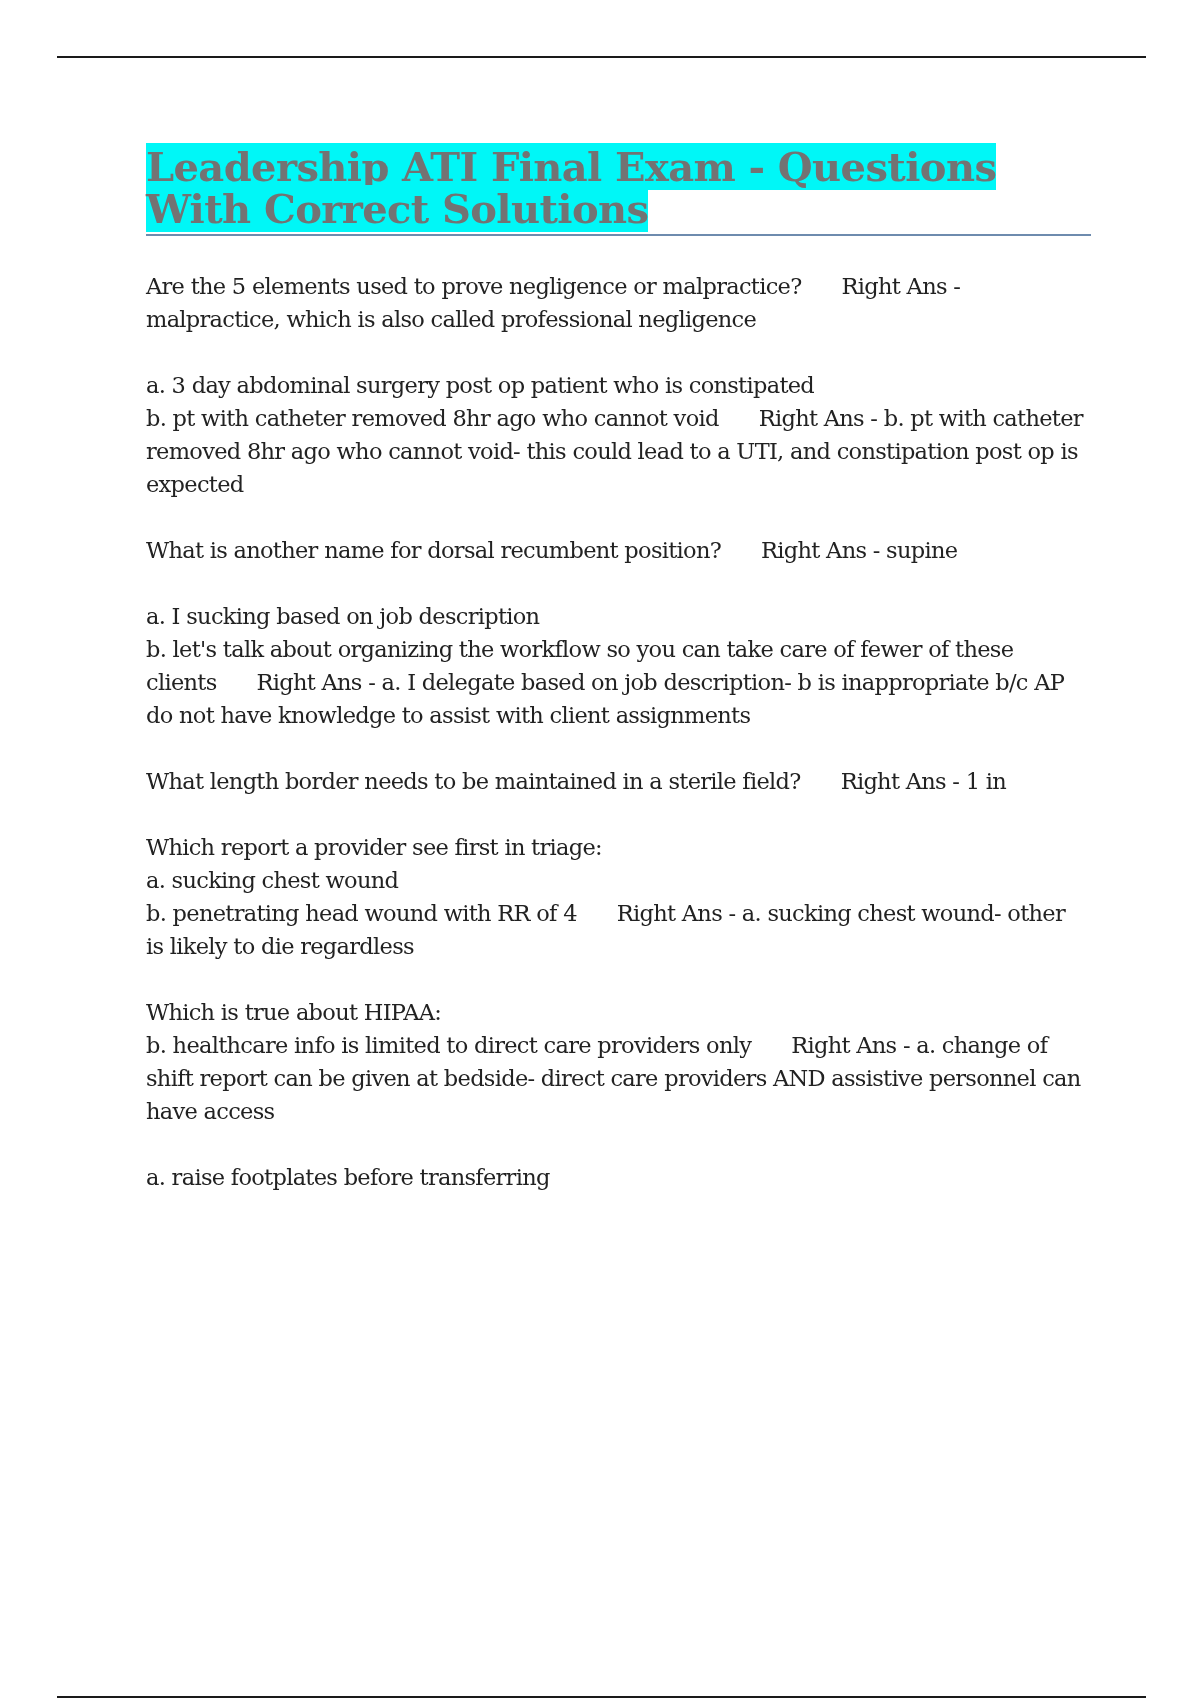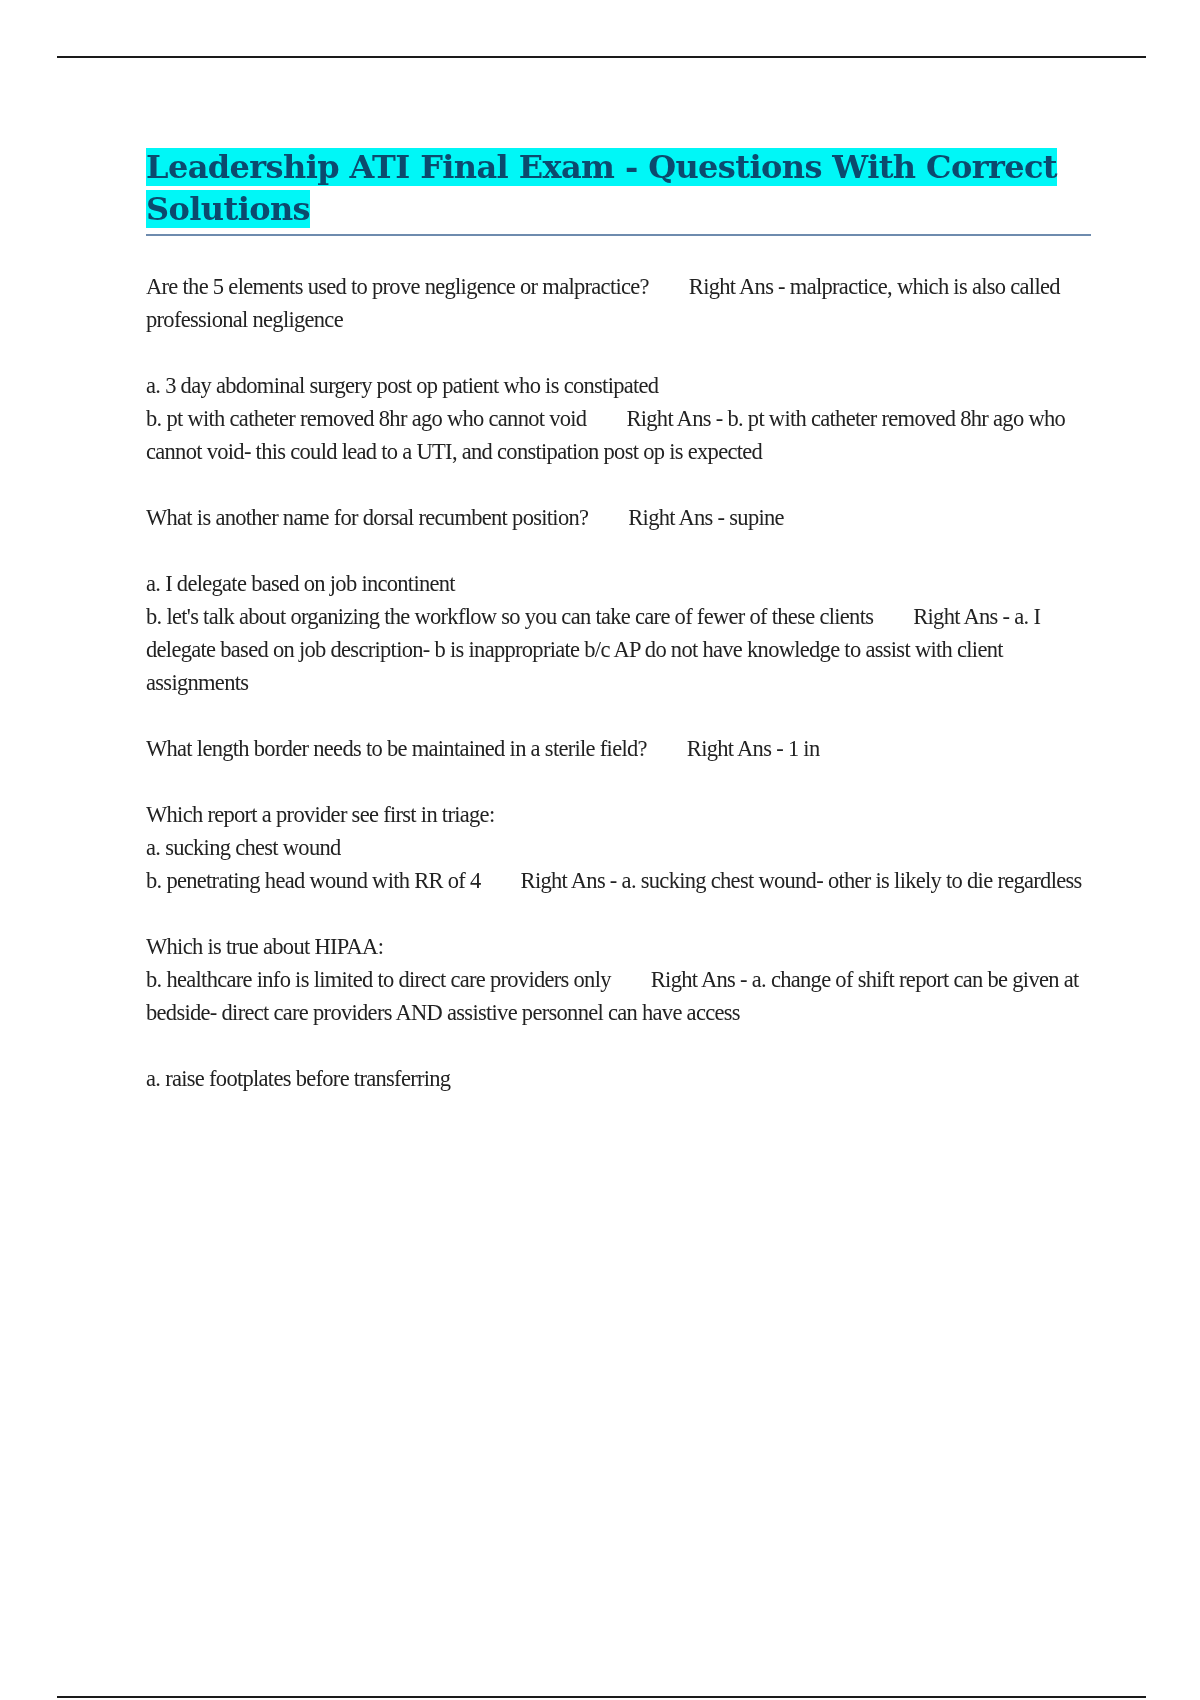--- a/index.html
+++ b/index.html
@@ -1,24 +1,24 @@
 <!DOCTYPE html>
 <html><head>
   <meta charset="utf-8">
   <style>
     html, body { margin: 0; padding: 0; background: #ffffff; }
     body { width: 1200px; height: 1700px; position: relative; overflow: hidden; }
     .rule-top { position: absolute; left: 57px; top: 56px; width: 1089px; height: 2px; background: #1a1a1a; }
     .rule-bottom { position: absolute; left: 57px; top: 1696px; width: 1089px; height: 2px; background: #1a1a1a; }
     .content { position: absolute; left: 146px; top: 146px; width: 940px; }
-    .title { font-family: "DejaVu Serif", serif; font-weight: bold; font-size: 32px; line-height: 42px; color: #0c4a6e; margin: 0; letter-spacing: -0.6px; }
+    .title { font-family: "DejaVu Serif", serif; font-weight: bold; font-size: 40px; line-height: 42px; color: #737373; margin: 0; letter-spacing: -0.6px; }
     .title span { background: #00f7f7; box-decoration-break: clone; -webkit-box-decoration-break: clone; }
     .title-rule { height: 2px; background: #6e8bae; margin-top: 4px; width: 945px; }
     .body { margin-top: 34px; font-family: "DejaVu Serif", serif; font-size: 22.5px; line-height: 33px; color: #222; letter-spacing: -0.7px; }
-    .qa { margin: 8px 0 33px 0; font-family: Liberation Serif, serif; }
+    .qa { margin: 8px 0 33px 0; }
     .line { display: block; }
     .gap { display: inline-block; width: 40px; }
   </style>
 </head>
 <body>
 
 <div class="rule-top"></div>
 
 <div class="content">
   <h1 class="title"><span>Leadership ATI Final Exam - Questions With Correct Solutions</span></h1>
@@ -36,21 +36,21 @@
       <span>b. pt with catheter removed 8hr ago who cannot void</span><span class="gap"></span><span>Right Ans -</span>
       <span>b. pt with catheter removed 8hr ago who cannot void- this could lead to a UTI, and constipation post op is expected</span>
     </p>
 
     <p class="qa">
       <span>What is another name for dorsal recumbent position?</span><span class="gap"></span><span>Right Ans -</span>
       <span>supine</span>
     </p>
 
     <p class="qa">
-      <span class="line">a. I delegate based on job incontinent</span>
+      <span class="line">a. I sucking based on job description</span>
       <span>b. let's talk about organizing the workflow so you can take care of fewer of these clients</span><span class="gap"></span><span>Right Ans -</span>
       <span>a. I delegate based on job description- b is inappropriate b/c AP do not have knowledge to assist with client assignments</span>
     </p>
 
     <p class="qa">
       <span>What length border needs to be maintained in a sterile field?</span><span class="gap"></span><span>Right Ans -</span>
       <span>1 in</span>
     </p>
 
     <p class="qa">

